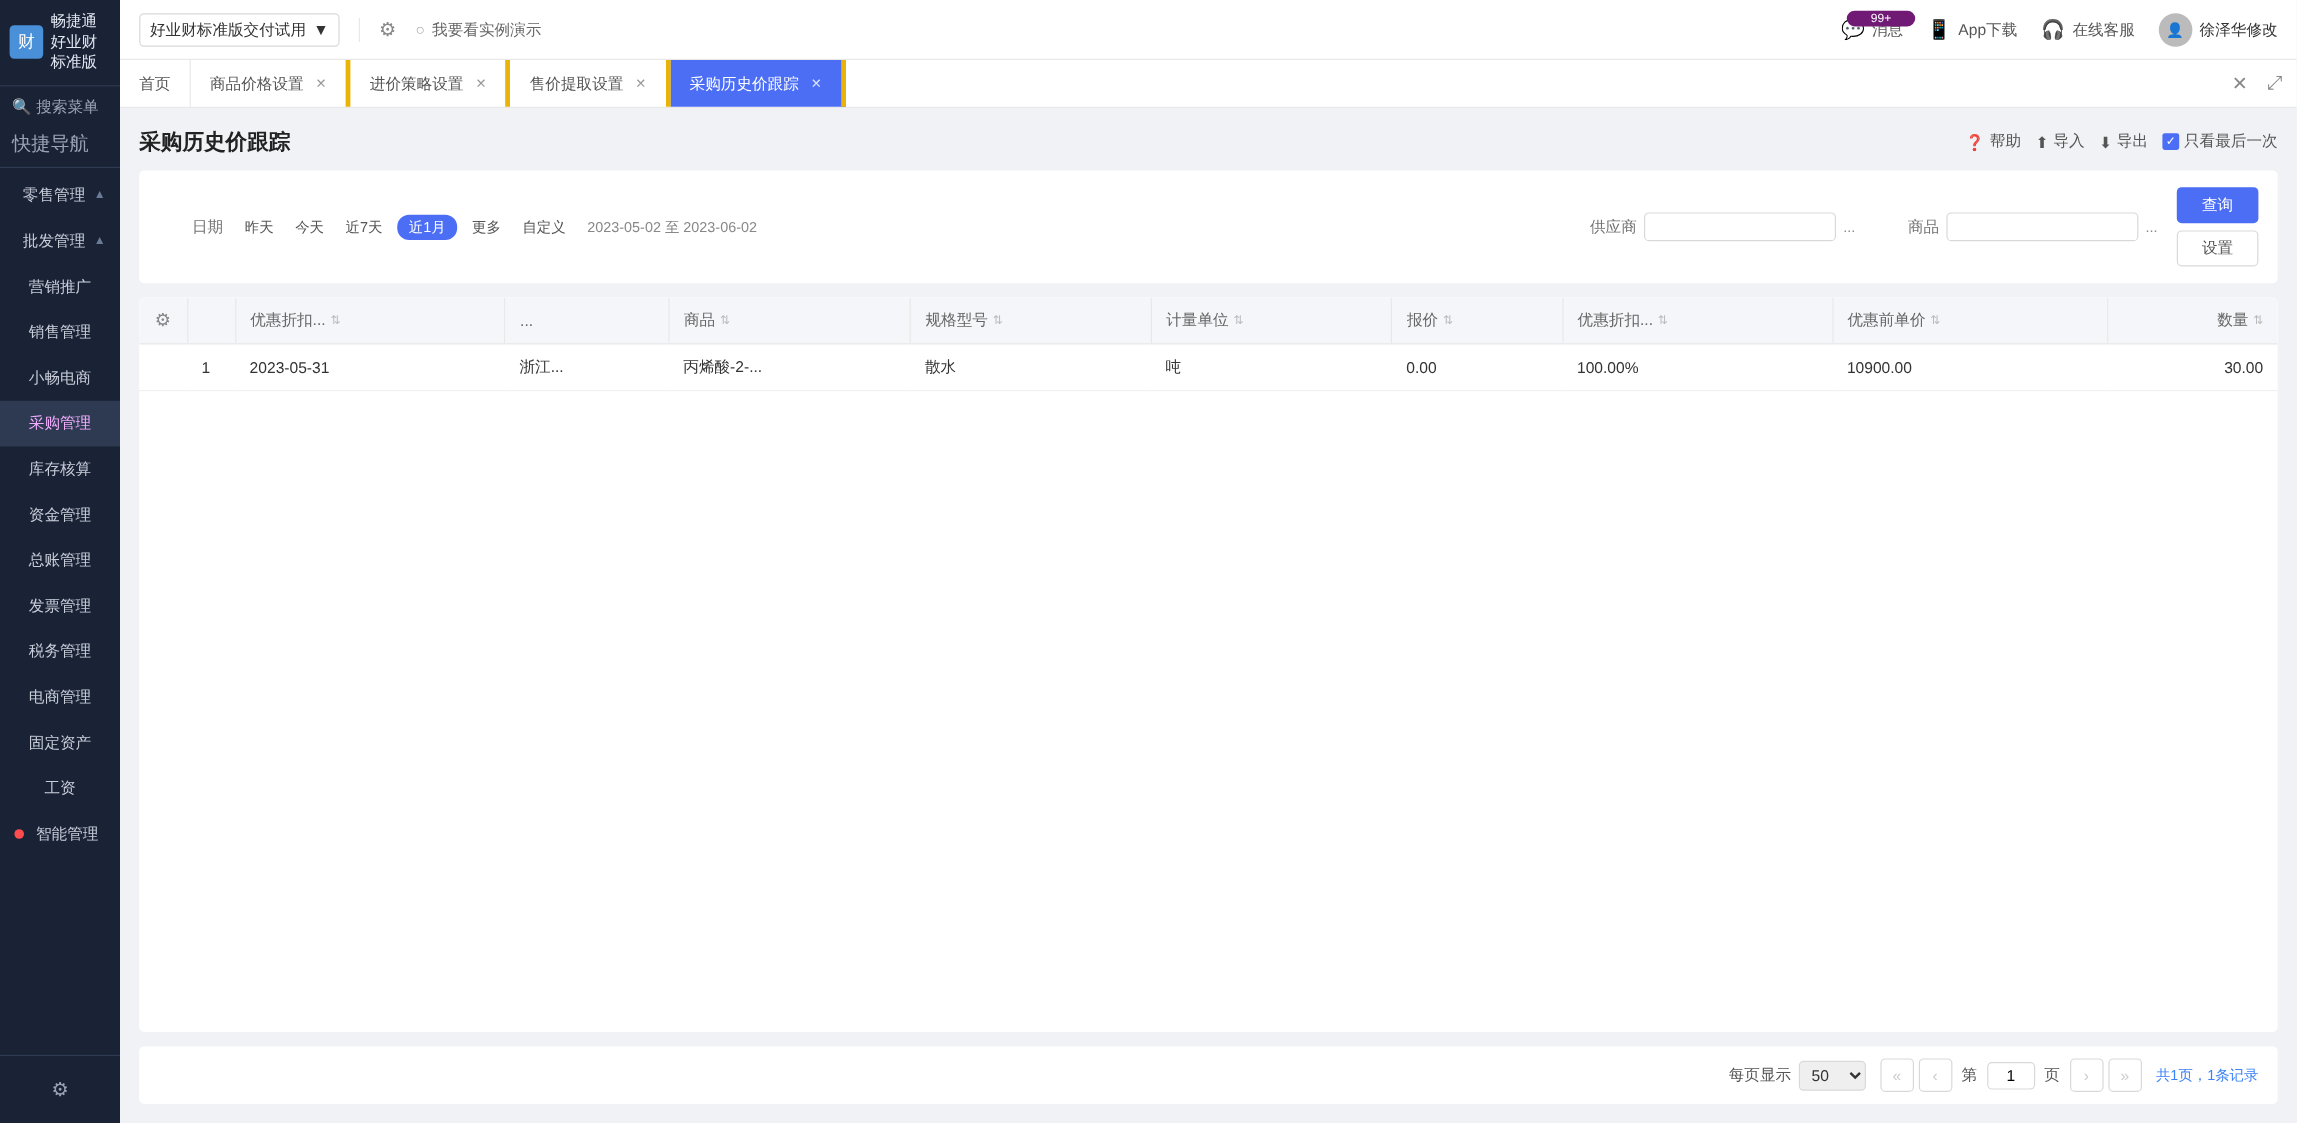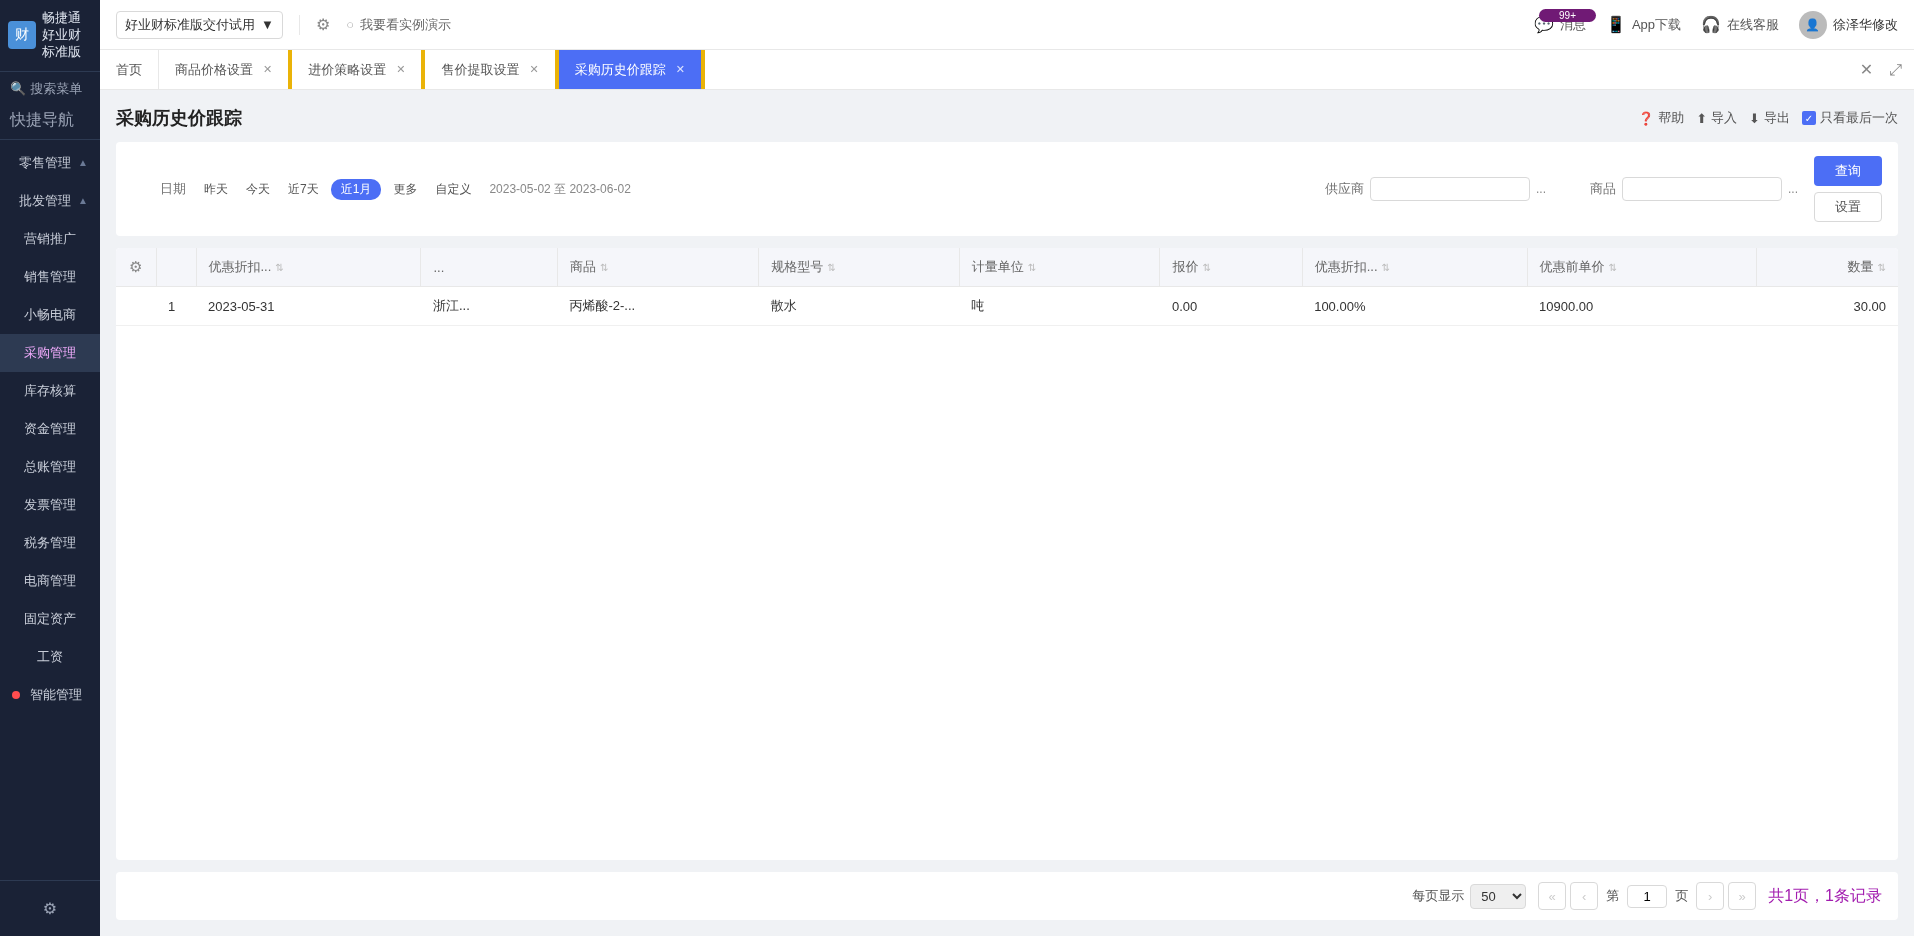--- a/index.html
+++ b/index.html
@@ -389,21 +389,21 @@
     .page-input {
       border: 1px solid #d9d9d9;
       border-radius: 4px;
       width: 40px;
       text-align: center;
       padding: 3px;
       font-size: 13px;
       outline: none;
     }
     .page-info {
-      font-size: 16px; color: #a21caf;
+      font-size: 12px; color: #3b82f6;
     }
   </style>
 </head>
 <body>
 
 <div class="sidebar">
   <div class="sidebar-logo">
     <div class="sidebar-logo-icon">财</div>
     <div class="sidebar-logo-text">
       <div>畅捷通好业财</div>

